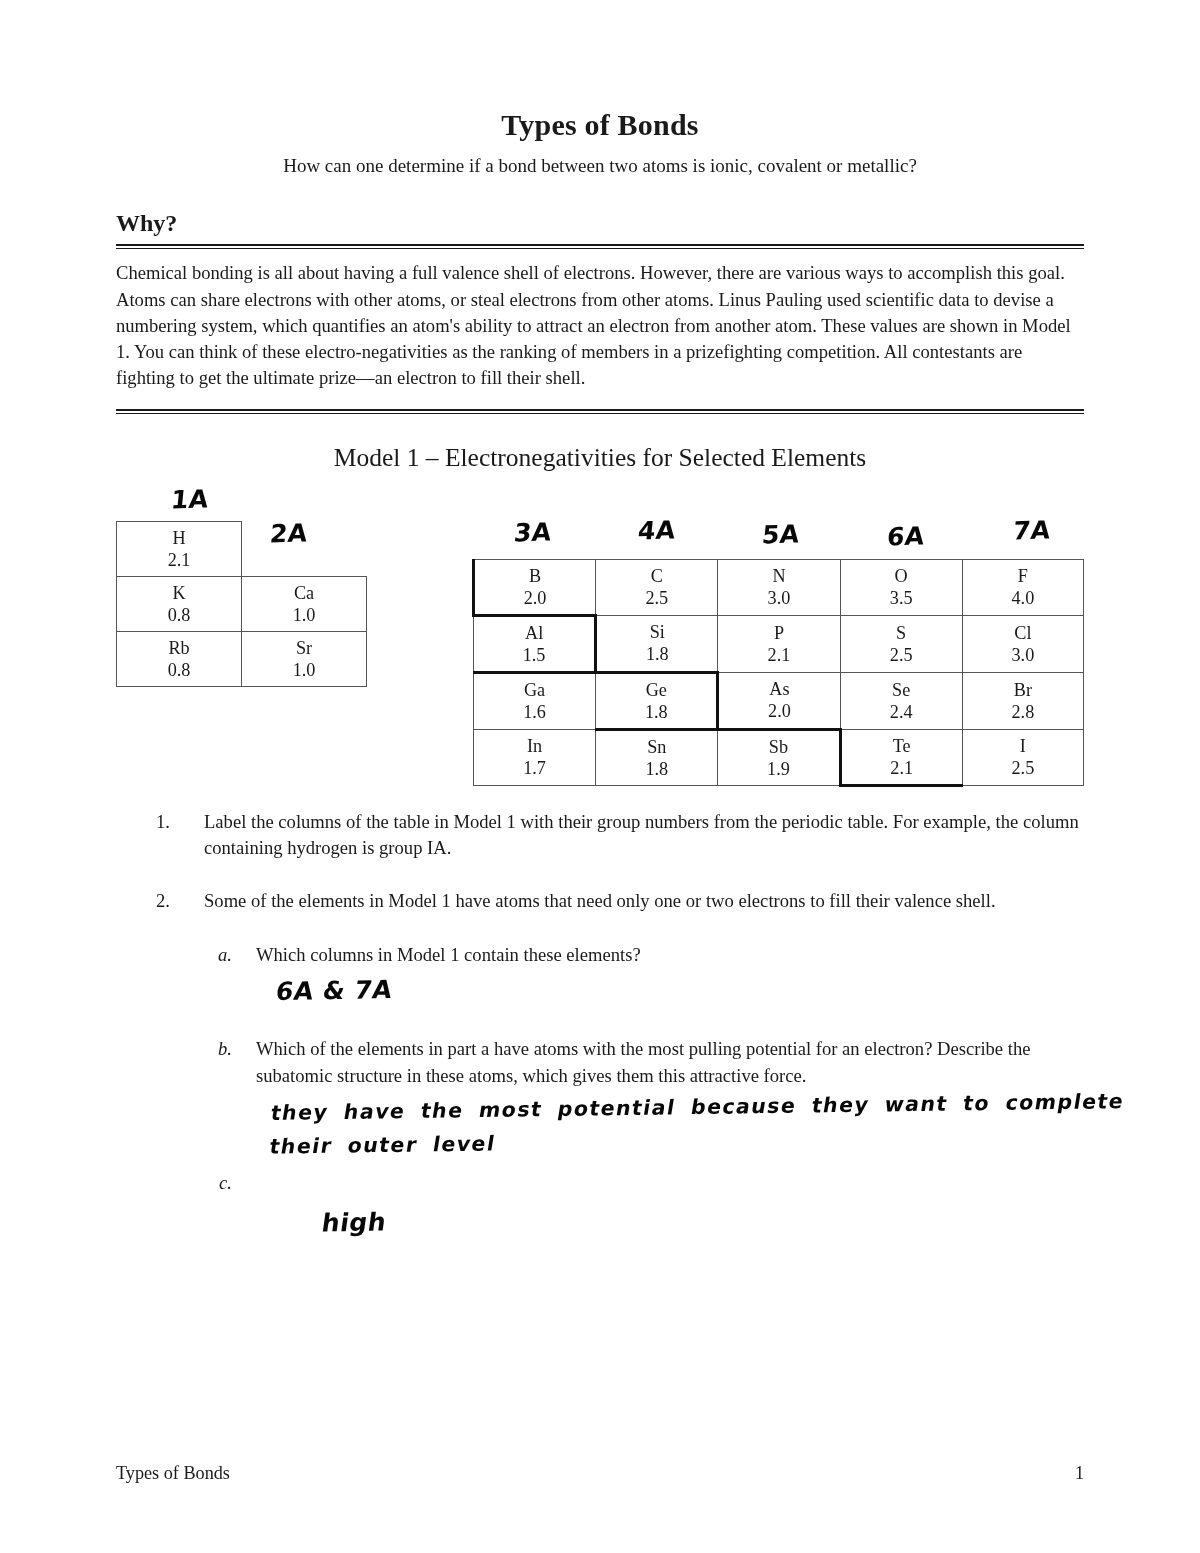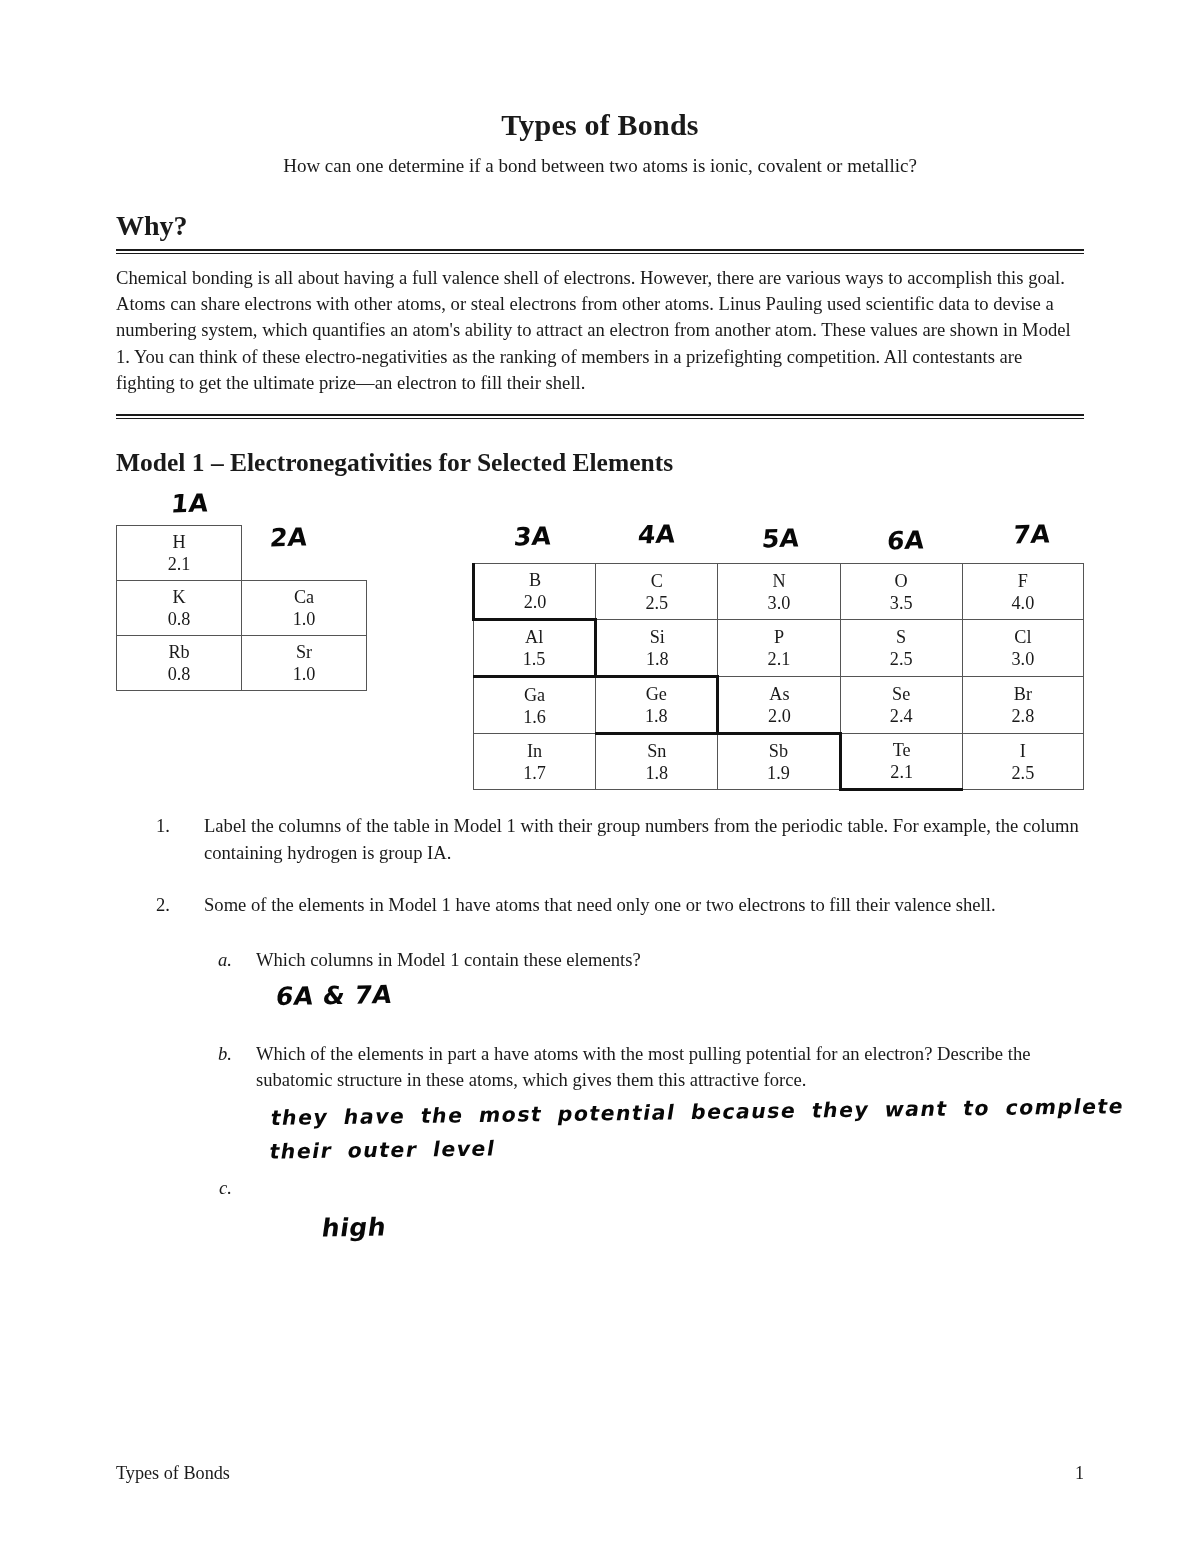--- a/index.html
+++ b/index.html
@@ -46,21 +46,21 @@
   .doc-subtitle {
     text-align: center;
     font-size: 19px;
     margin: 0;
     padding-top: 14px;
     line-height: 1.2;
   }
 
   
   .section-heading {
-    font-size: 28px;
+    font-size: 24px;
     font-weight: bold;
     margin: 0;
     padding-top: 32px;
     line-height: 1.15;
   }
   .rule-double {
     border: 0;
     border-top: 2.6px solid #1a1a1a;
     border-bottom: 1.3px solid #1a1a1a;
     height: 2px;
@@ -80,24 +80,25 @@
     border: 0;
     border-top: 2.6px solid #1a1a1a;
     border-bottom: 1.3px solid #1a1a1a;
     height: 2px;
     margin: 18px 0 0 0;
     width: 100%;
   }
 
   .model-heading {
     font-size: 25.5px;
-    font-weight: bold;
+    font-weight: normal;
     margin: 0;
     padding-top: 29px;
     line-height: 1.15;
+    text-align: center;
   }
 
   
   .tables-area {
     position: relative;
     height: 300px;
     margin-top: 14px;
   }
 
   table.etable {

